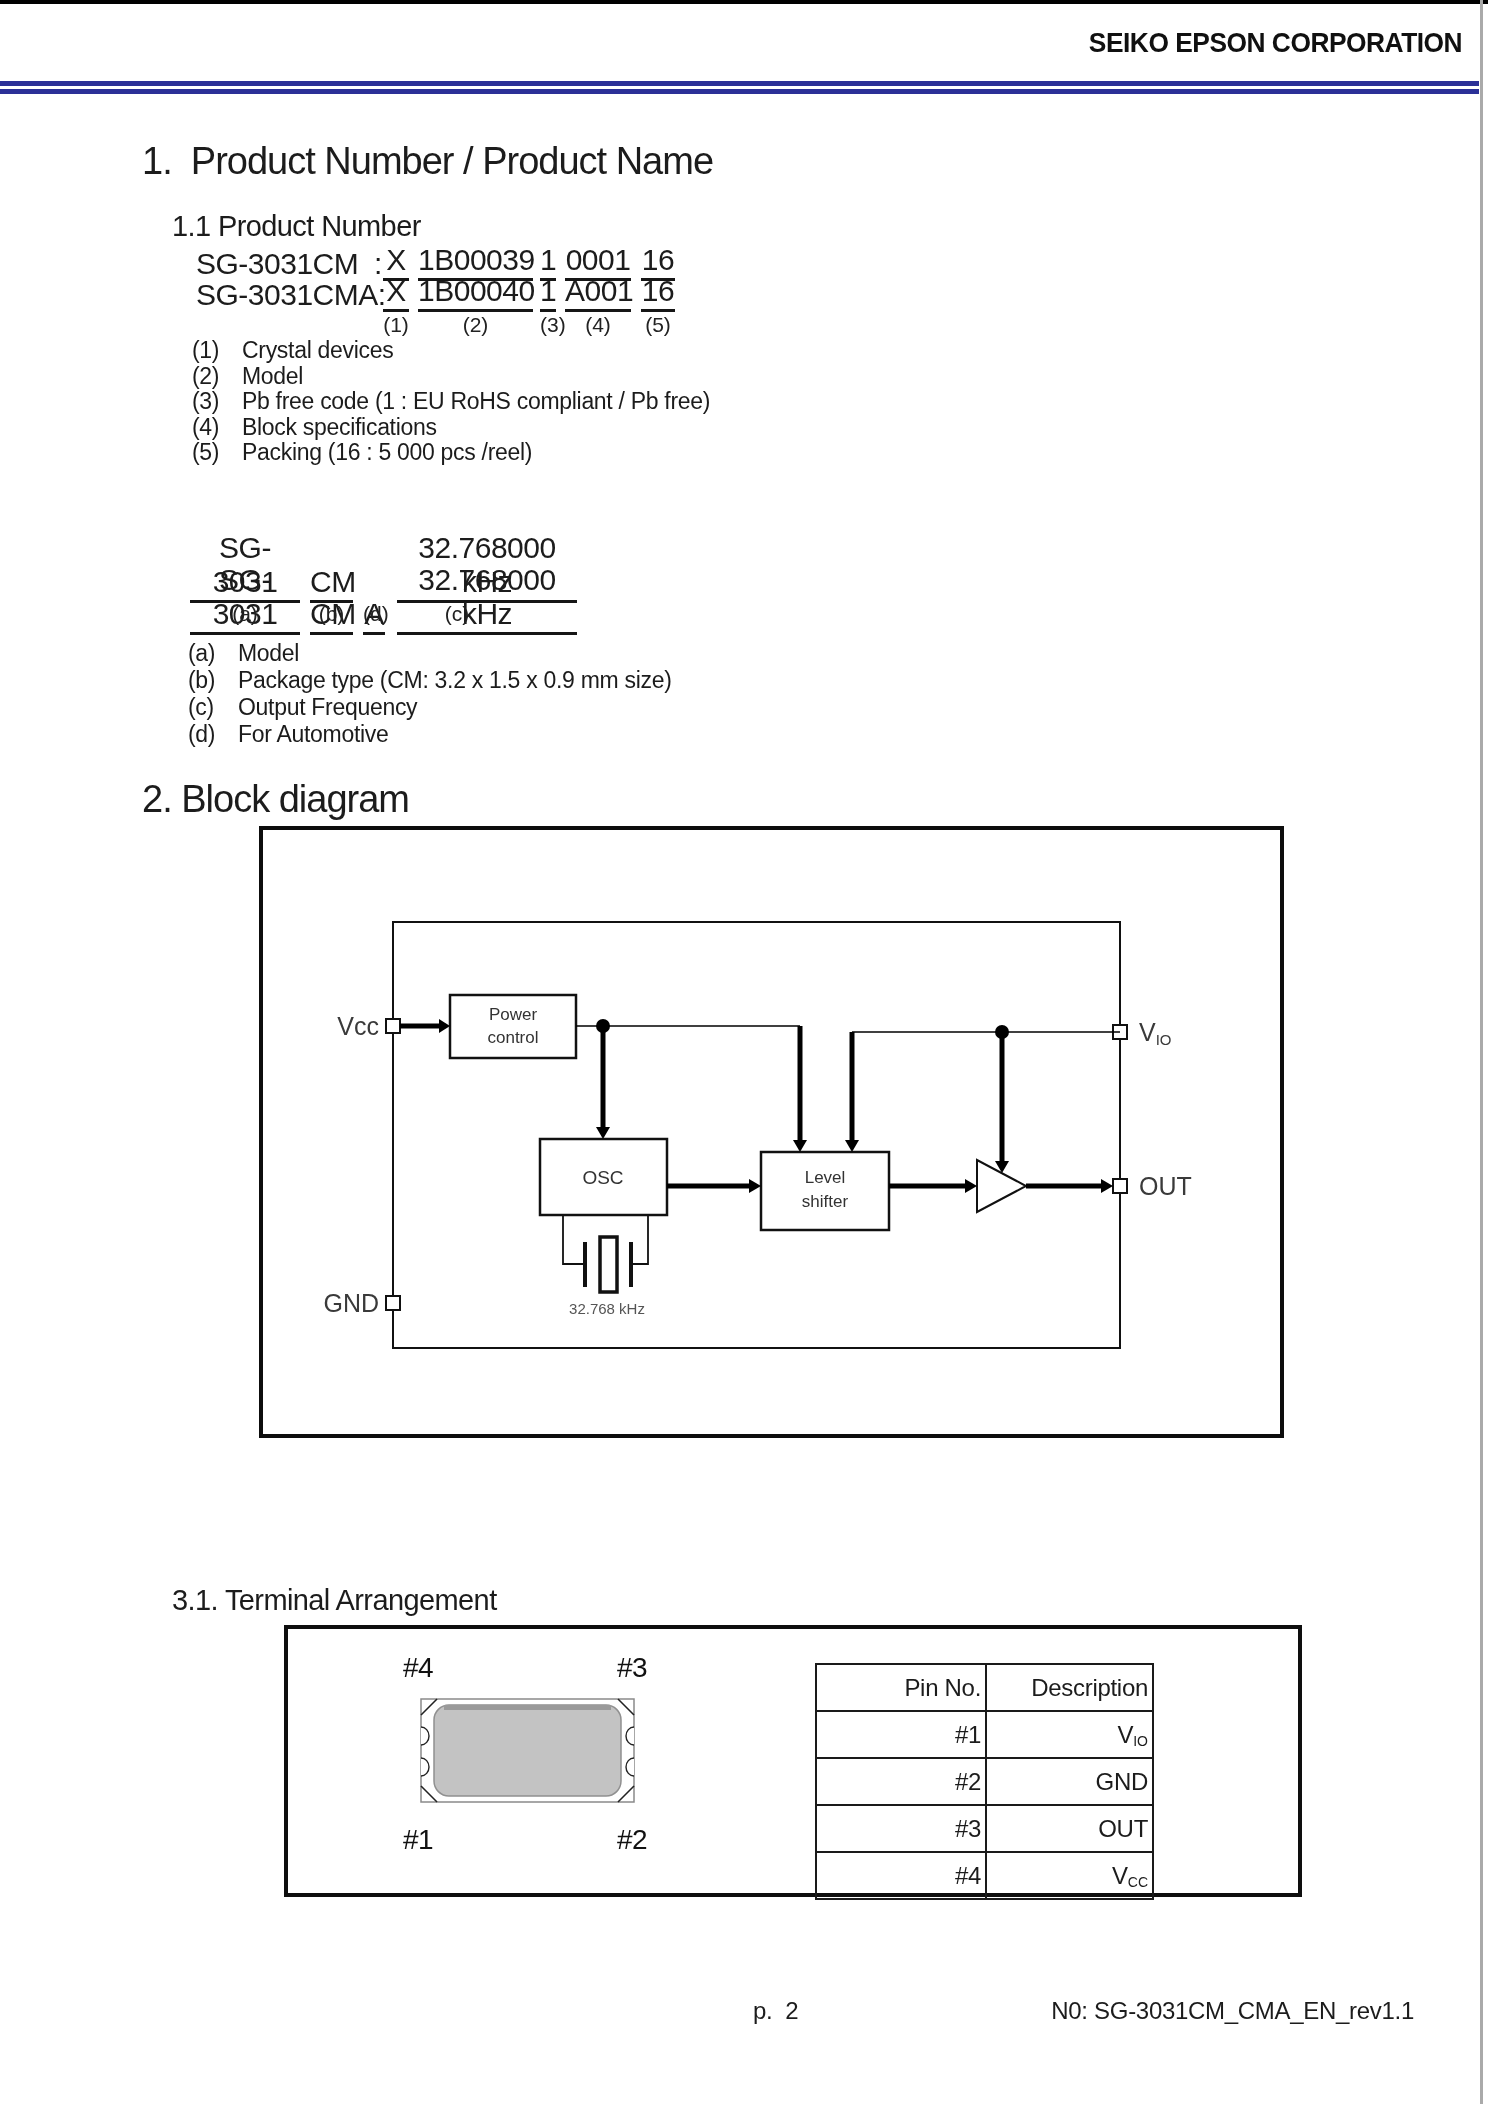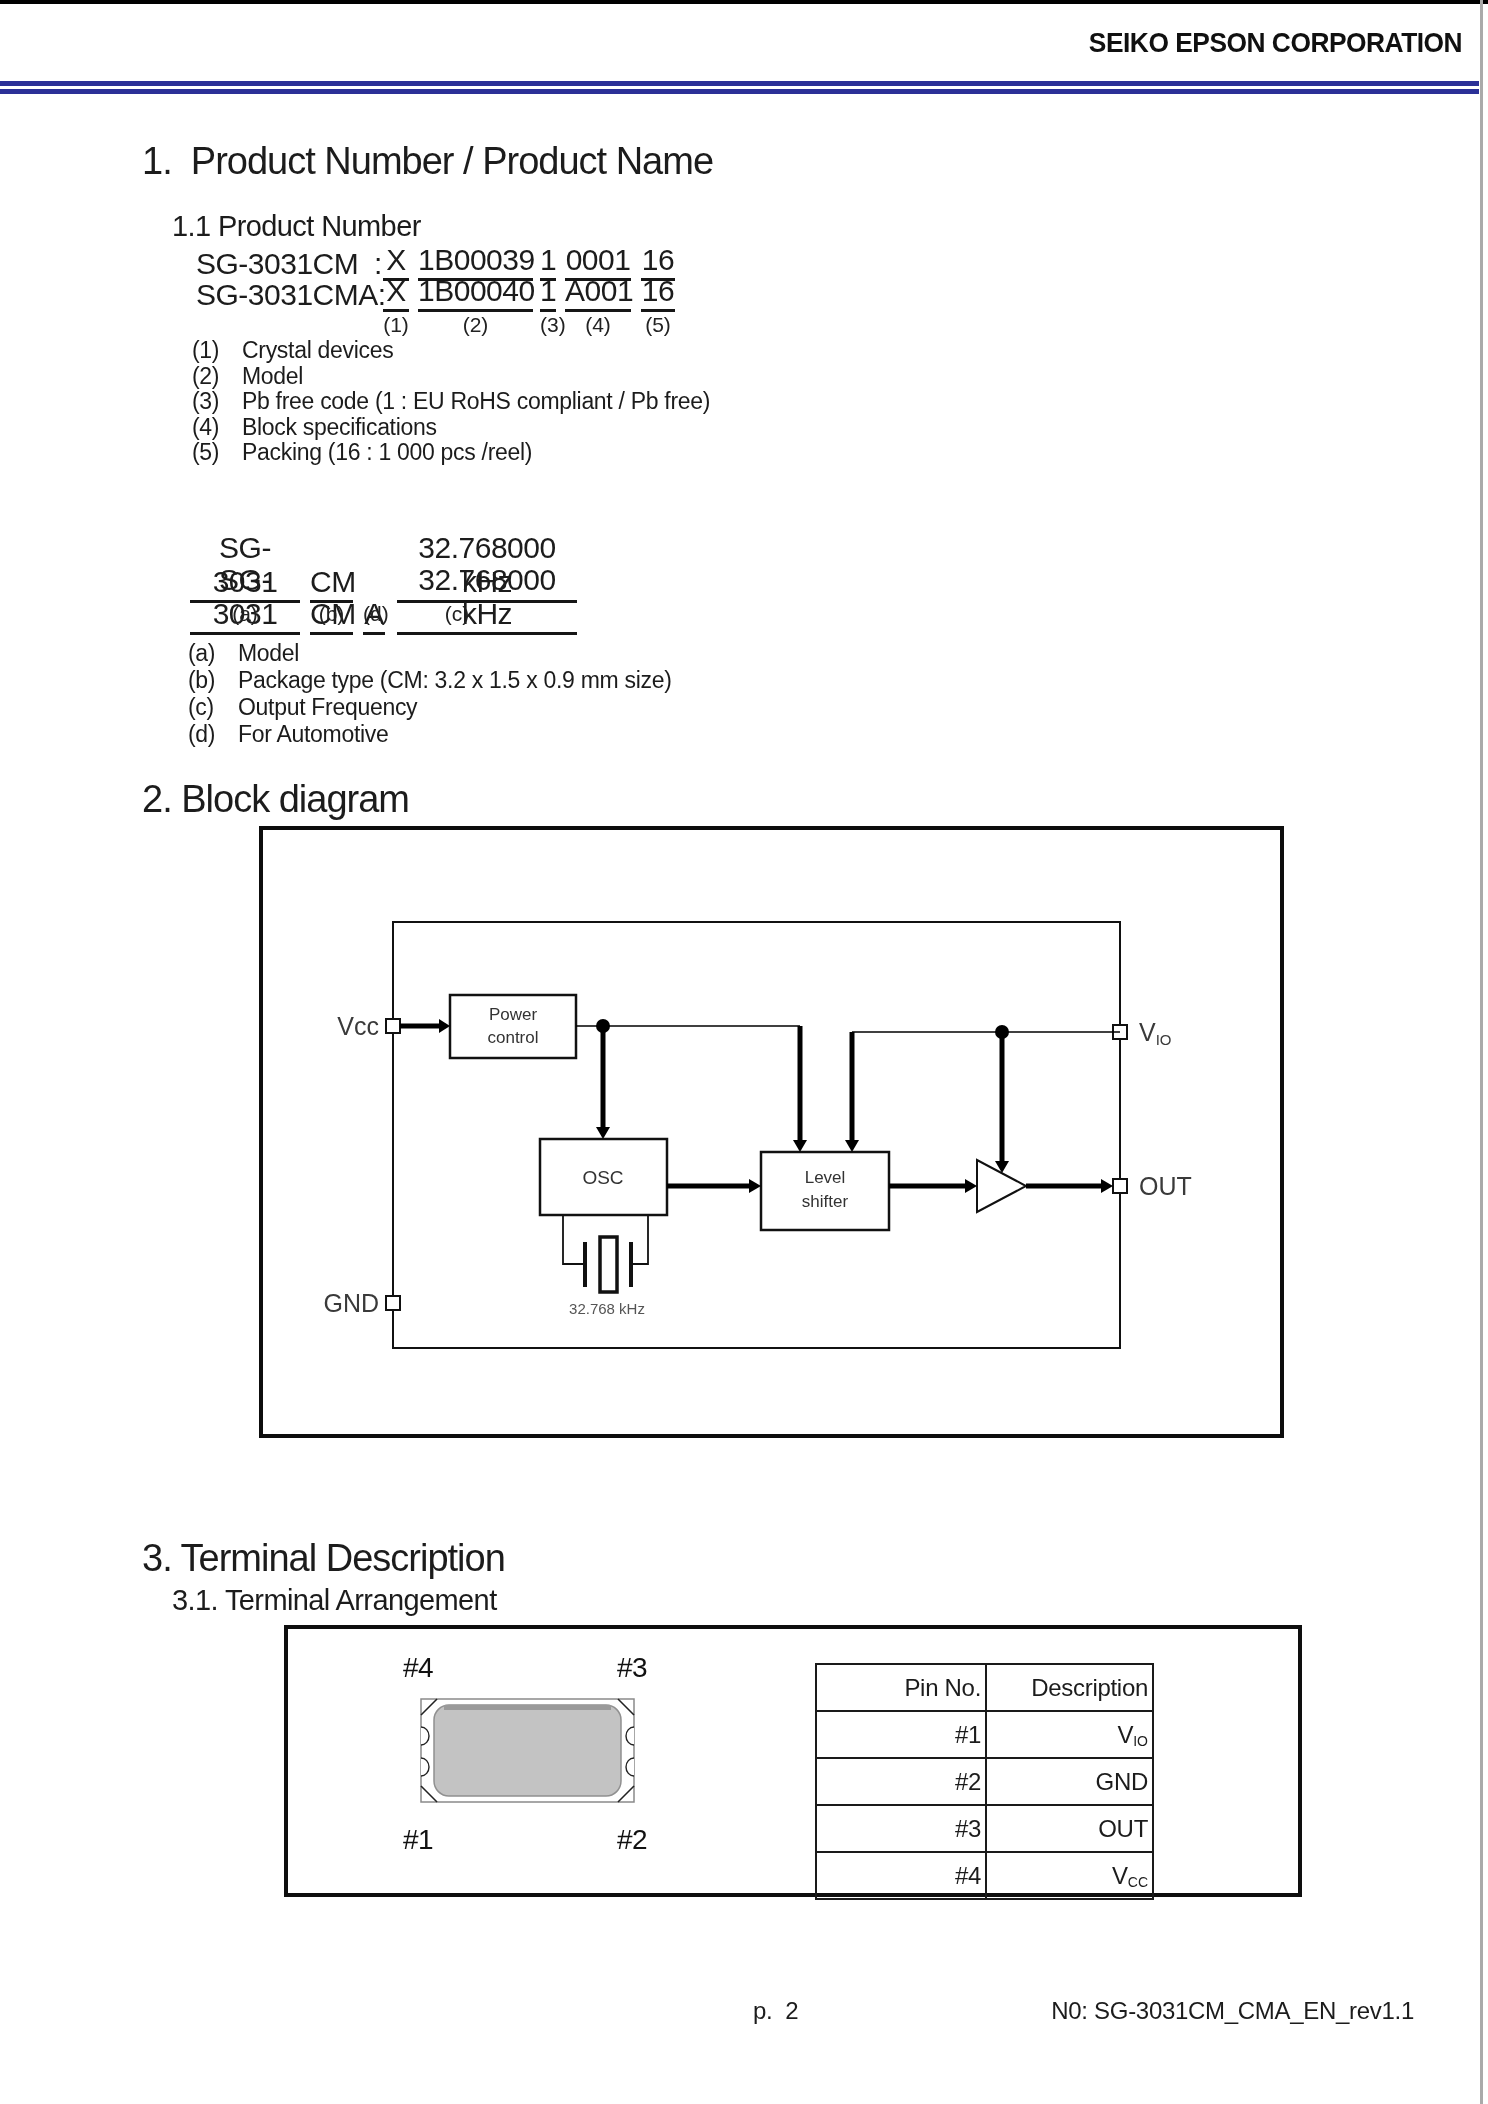--- a/index.html
+++ b/index.html
@@ -95,21 +95,21 @@
   <div class="noterow" style="left:192px;top:388px">
     <span class="nnum">(3)</span>
     <span>Pb free code (1 : EU RoHS  compliant / Pb free)</span>
   </div>
   <div class="noterow" style="left:192px;top:414px">
     <span class="nnum">(4)</span>
     <span>Block specifications</span>
   </div>
   <div class="noterow" style="left:192px;top:439px">
     <span class="nnum">(5)</span>
-    <span>Packing (16 : 1 000 pcs /reel)</span>
+    <span>Packing (16 : 5 000 pcs /reel)</span>
   </div>
 
 
   <div class="coderow" style="left:190px;top:531px">
     <span class="seg pA">SG-3031</span>
     <span class="seg pB">CM</span>
     <span class="seg pC noline"></span>
     <span class="seg pD">32.768000 kHz</span>
   </div>
   <div class="coderow" style="left:190px;top:563px">
@@ -198,21 +198,20 @@
     <polygon points="842,353 842,367 854,360" fill="#000"></polygon>
 
     <polyline points="304,389 304,438 326,438" fill="none" stroke="#111" stroke-width="1.8"></polyline>
     <polyline points="389,389 389,438 372,438" fill="none" stroke="#111" stroke-width="1.8"></polyline>
     <line x1="326" y1="416" x2="326" y2="461" stroke="#111" stroke-width="4"></line>
     <line x1="372" y1="416" x2="372" y2="461" stroke="#111" stroke-width="4"></line>
     <rect x="341" y="411" width="17" height="55" fill="#fff" stroke="#111" stroke-width="3.5"></rect>
     <text x="348" y="488" font-size="15" fill="#555" text-anchor="middle">32.768 kHz</text>
   </svg>
 
-  <div class="t h1" style="left:142px;top:1537px">3. Terminal Description</div>
   <div class="t h2" style="left:172px;top:1584px">3.1. Terminal Arrangement</div>
 
   <div class="panel3"></div>
 
   <div class="pinlab" style="left:418px;top:1652px">#4</div>
   <div class="pinlab" style="left:632px;top:1652px">#3</div>
   <div class="pinlab" style="left:418px;top:1824px">#1</div>
   <div class="pinlab" style="left:632px;top:1824px">#2</div>
 
   <svg class="abs" style="left:420px;top:1698px" width="215" height="105" viewBox="0 0 215 105">

